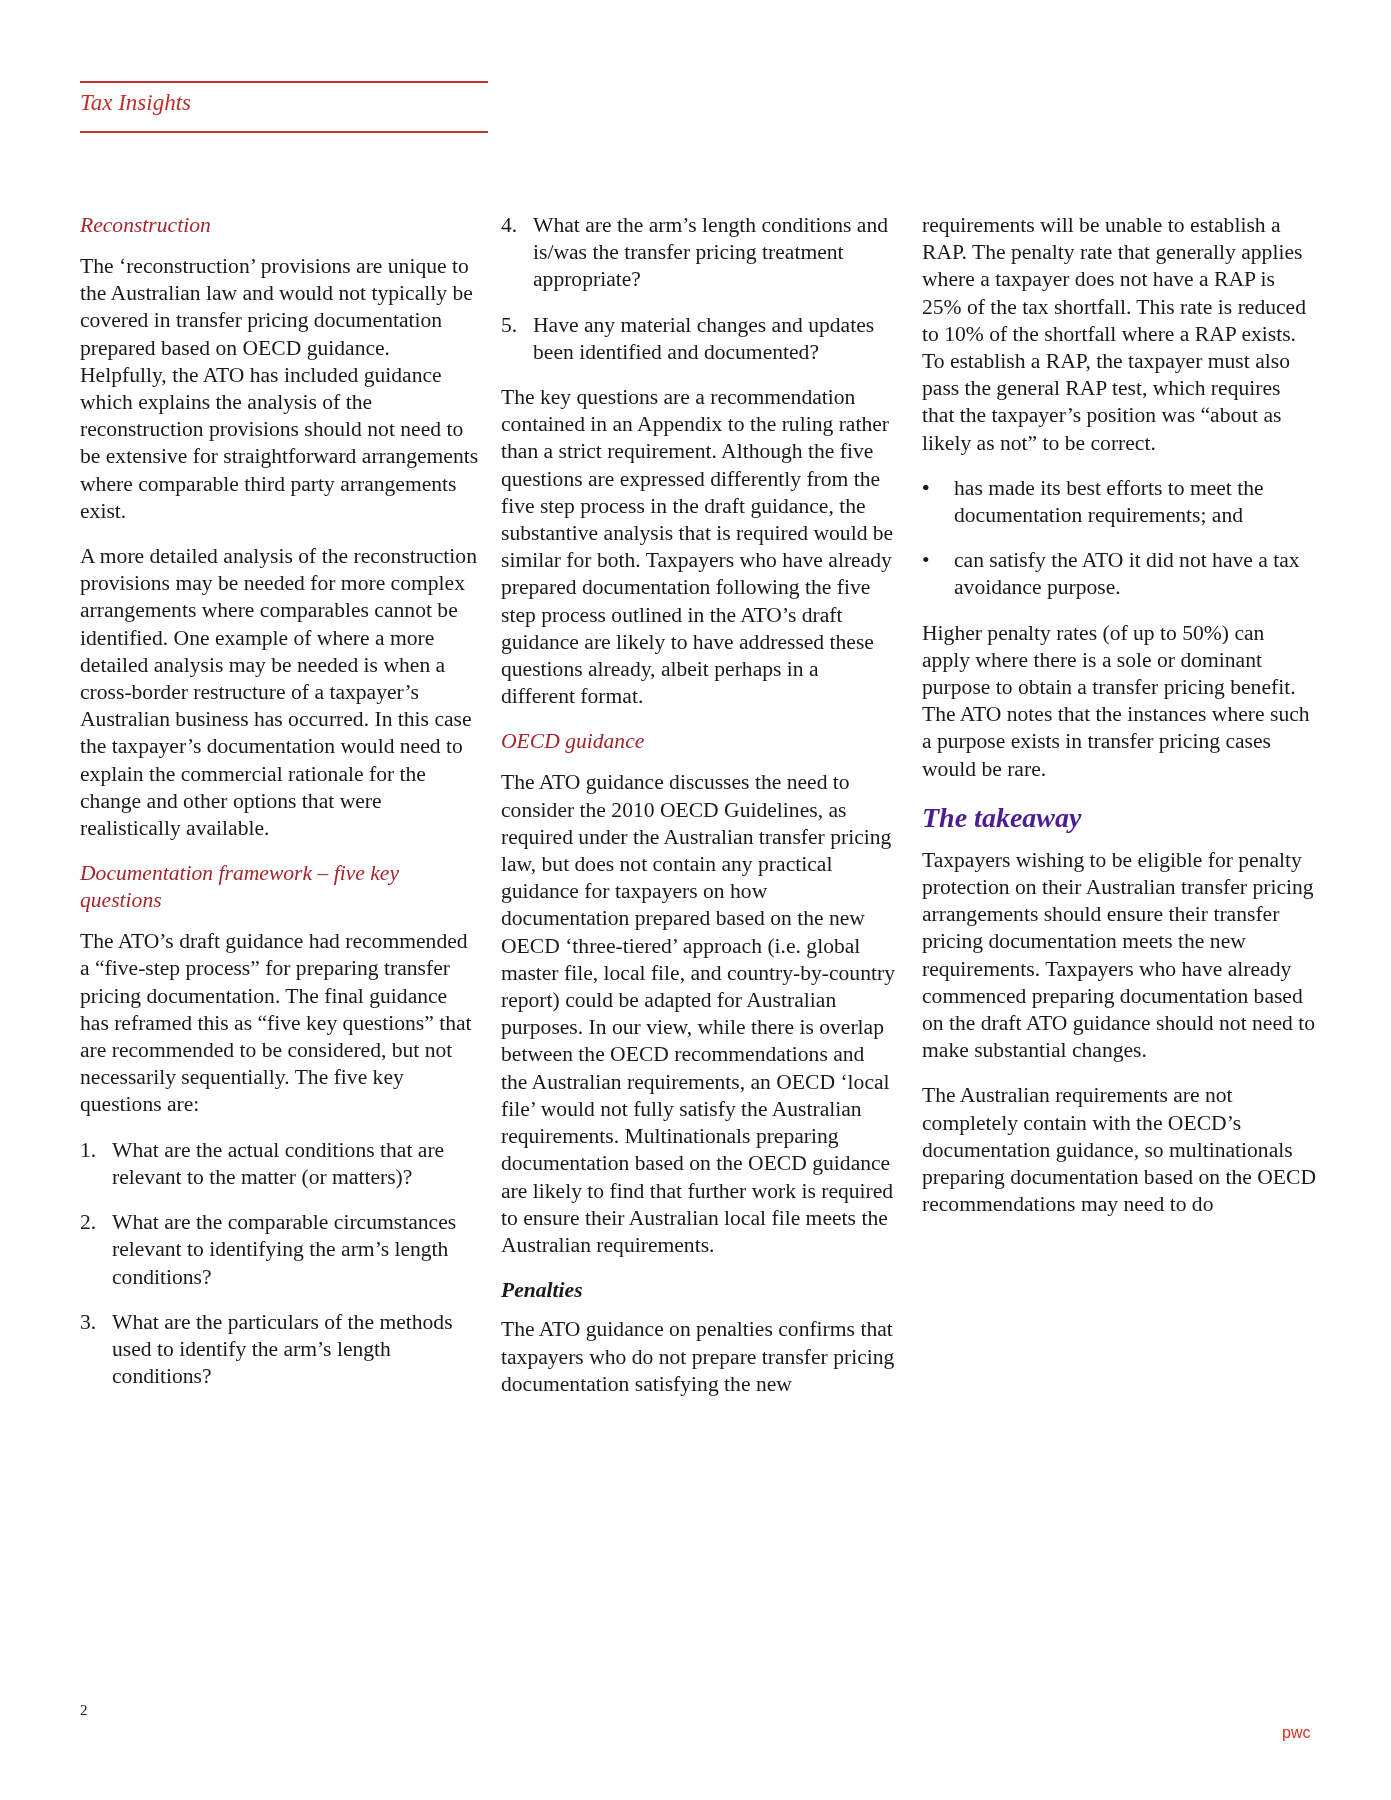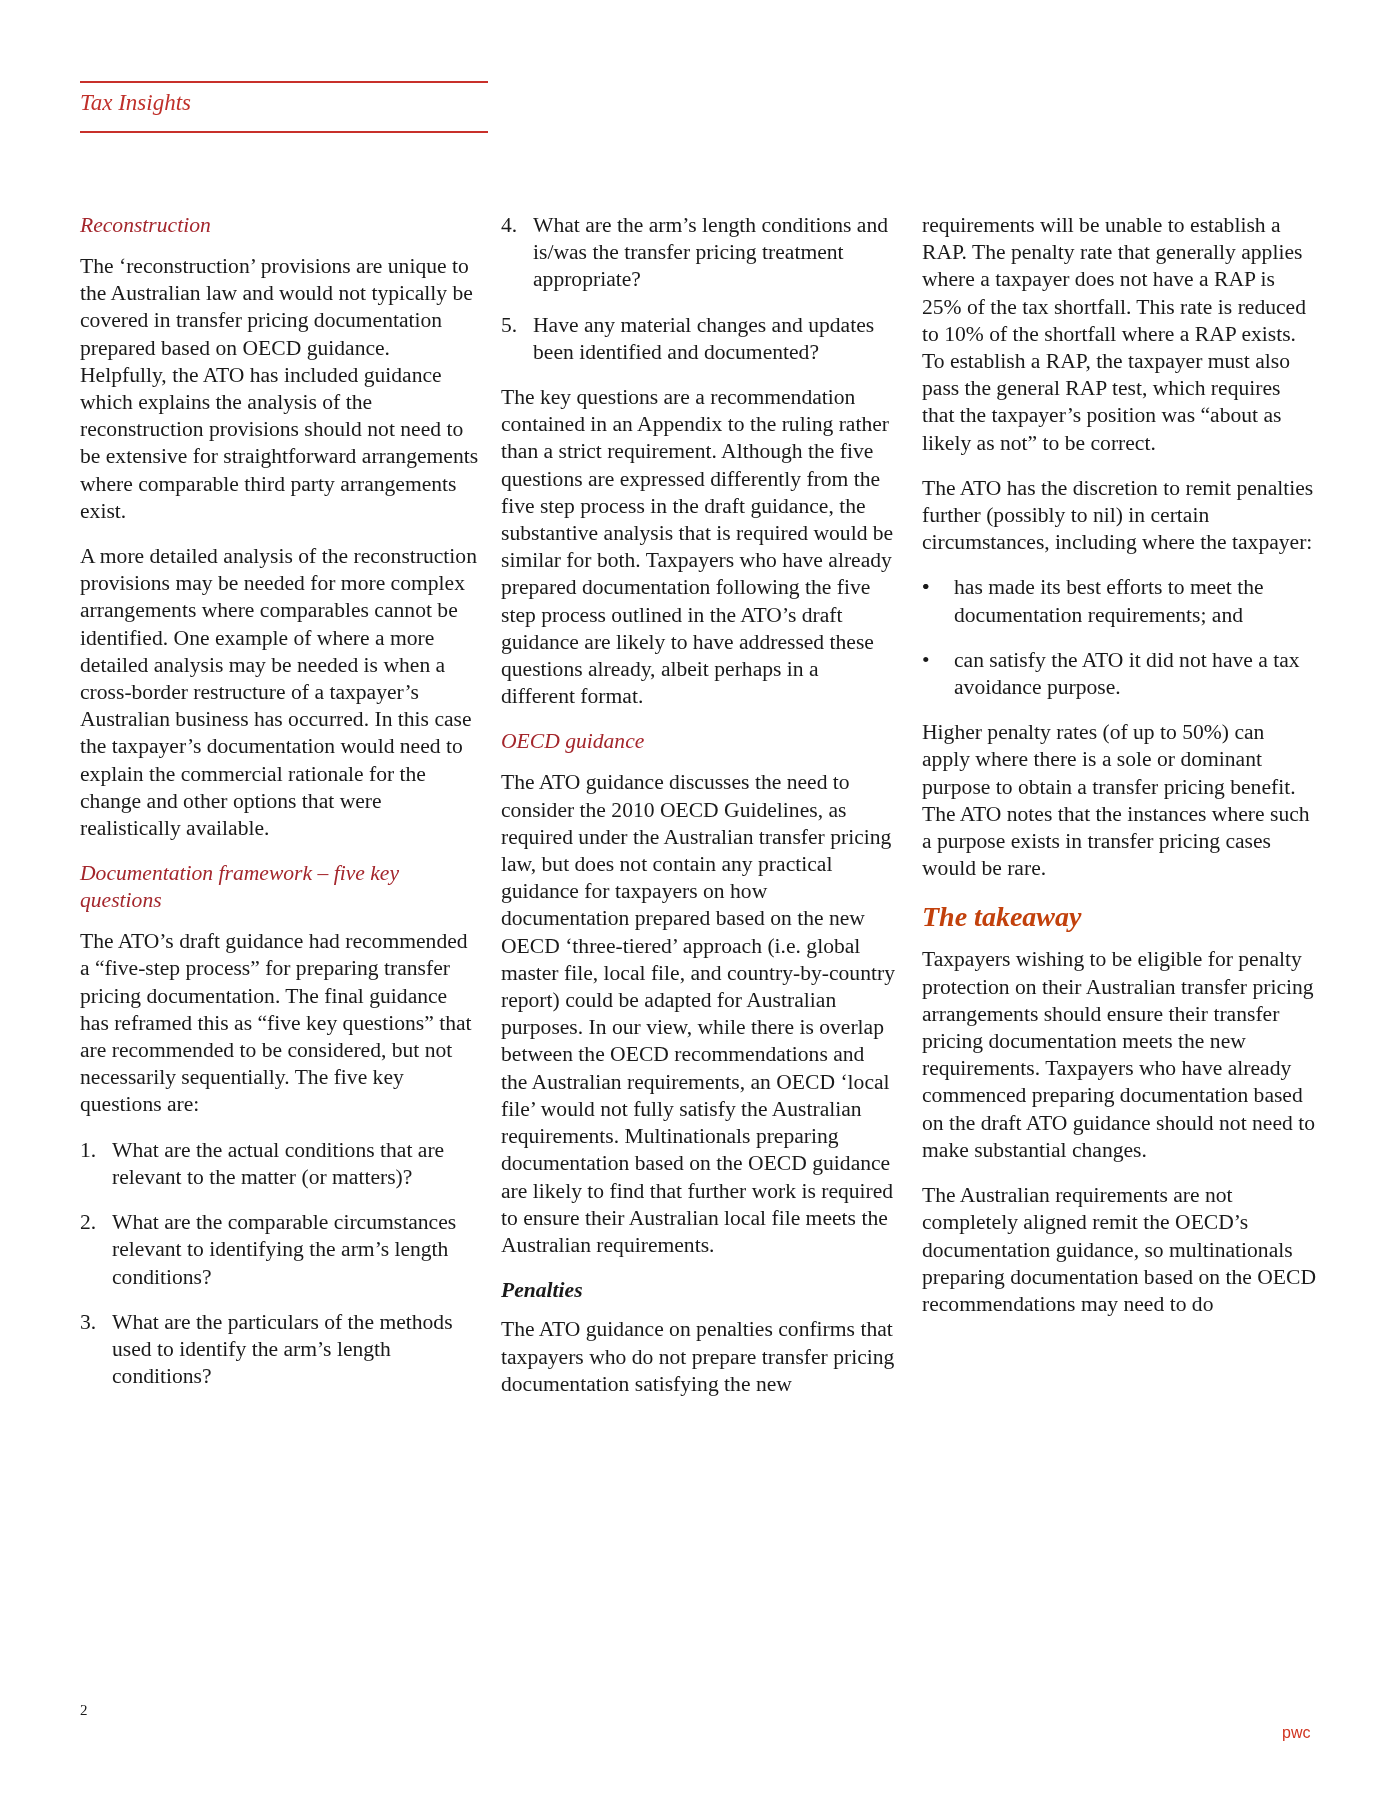--- a/index.html
+++ b/index.html
@@ -25,21 +25,21 @@
   .col2 { left: 501px; width: 395px; }
   .col3 { left: 922px; width: 395px; }
   p { margin: 0 0 18px 0; }
   .sub-h {
     font-style: italic; color: #a4262c; margin: 0 0 14px 0; font-size: 21.6px; line-height: 27px;
   }
   .sub-h-bold {
     font-style: italic; font-weight: bold; color: #1a1a1a; margin: 0 0 12px 0;
   }
   .big-h {
-    font-style: italic; font-weight: bold; color: #c2410c; font-size: 28px; line-height: 34px; margin: 4px 0 12px 0;
+    font-style: italic; font-weight: bold; color: #4c1d95; font-size: 28px; line-height: 34px; margin: 4px 0 12px 0;
   }
   ol, ul { margin: 0 0 18px 0; padding: 0; list-style: none; }
   li { position: relative; padding-left: 32px; margin-bottom: 18px; }
   li .marker { position: absolute; left: 0; top: 0; }
   .pagenum {
     position: absolute; left: 80px; top: 1702px;
     font-family: "Liberation Serif", serif; font-size: 15px; color: #1a1a1a;
   }
   .logo {
     position: absolute; left: 1282px; top: 1724px;
@@ -90,34 +90,33 @@
   </ol>
   <p>The key questions are a recommendation contained in an Appendix to the ruling rather than a strict requirement. Although the five questions are expressed differently from the five step process in the draft guidance, the substantive analysis that is required would be similar for both. Taxpayers who have already prepared documentation following the five step process outlined in the ATO’s draft guidance are likely to have addressed these questions already, albeit perhaps in a different format.</p>
   <div class="sub-h">OECD guidance</div>
   <p>The ATO guidance discusses the need to consider the 2010 OECD Guidelines, as required under the Australian transfer pricing law, but does not contain any practical guidance for taxpayers on how documentation prepared based on the new OECD ‘three-tiered’ approach (i.e. global master file, local file, and country-by-country report) could be adapted for Australian purposes. In our view, while there is overlap between the OECD recommendations and the Australian requirements, an OECD ‘local file’ would not fully satisfy the Australian requirements. Multinationals preparing documentation based on the OECD guidance are likely to find that further work is required to ensure their Australian local file meets the Australian requirements.</p>
   <div class="sub-h-bold">Penalties</div>
   <p>The ATO guidance on penalties confirms that taxpayers who do not prepare transfer pricing documentation satisfying the new</p>
 </div>
 
 <div class="col col3">
   <p>requirements will be unable to establish a RAP. The penalty rate that generally applies where a taxpayer does not have a RAP is 25% of the tax shortfall. This rate is reduced to 10% of the shortfall where a RAP exists. To establish a RAP, the taxpayer must also pass the general RAP test, which requires that the taxpayer’s position was “about as likely as not” to be correct.</p>
-  <p>The ATO has the discretion to remit penalties further (possibly to nil) in certain circumstances, including where the taxpayer:</p>
   <ul>
     <li>
       <span class="marker">•</span>
     </li>
     <li>
       <span class="marker">•</span>
       <span>has made its best efforts to meet the documentation requirements; and</span>
     </li>
     <li>
       <span class="marker">•</span>
       <span>can satisfy the ATO it did not have a tax avoidance purpose.</span>
     </li>
   </ul>
   <p>Higher penalty rates (of up to 50%) can apply where there is a sole or dominant purpose to obtain a transfer pricing benefit. The ATO notes that the instances where such a purpose exists in transfer pricing cases would be rare.</p>
   <div class="big-h">The takeaway</div>
   <p>Taxpayers wishing to be eligible for penalty protection on their Australian transfer pricing arrangements should ensure their transfer pricing documentation meets the new requirements. Taxpayers who have already commenced preparing documentation based on the draft ATO guidance should not need to make substantial changes.</p>
-  <p>The Australian requirements are not completely aligned remit the OECD’s documentation guidance, so multinationals preparing documentation based on the OECD recommendations may need to do</p>
+  <p>The Australian requirements are not completely contain with the OECD’s documentation guidance, so multinationals preparing documentation based on the OECD recommendations may need to do</p>
 </div>
 
 <div class="pagenum">2</div>
 <div class="logo">pwc</div>
 
 </body></html>

